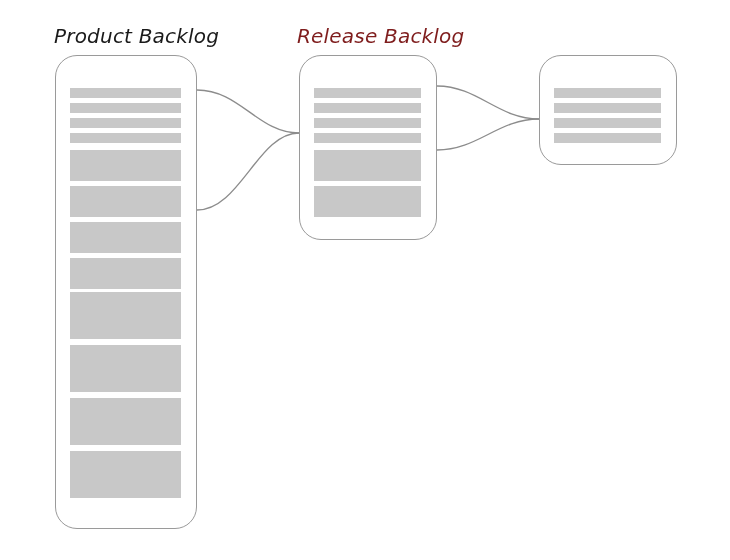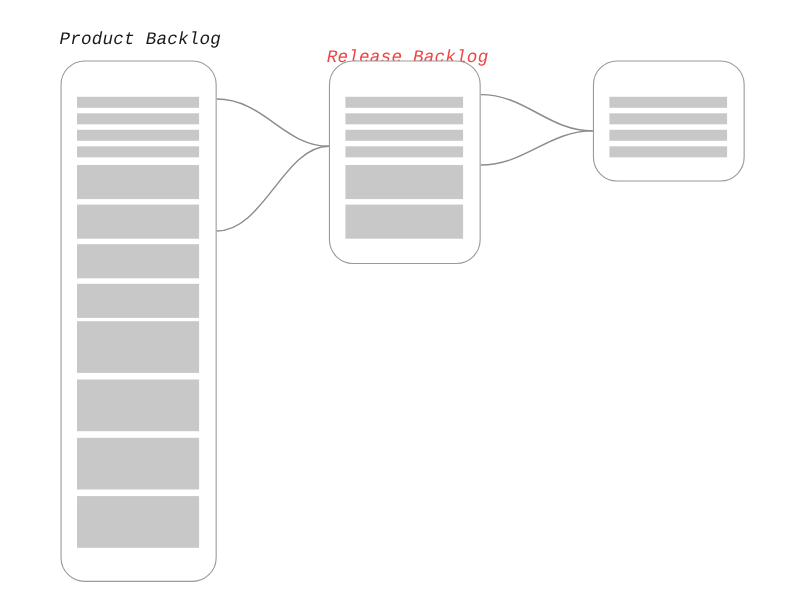--- a/index.html
+++ b/index.html
@@ -13,26 +13,25 @@
   #canvas {
     position: relative;
     width: 730px;
     height: 560px;
     background: #ffffff;
     overflow: hidden;
   }
   .card-title {
     position: absolute;
     font-style: italic;
-    font-size: 16px;
+    font-size: 20px;
     line-height: 24px;
     color: #1a1a1a;
     white-space: nowrap;
     letter-spacing: 0.2px;
-    font-family: Liberation Mono, monospace;
   }
   .card {
     position: absolute;
     box-sizing: border-box;
     background: #ffffff;
     border: 1.3px solid #9a9a9a;
     border-radius: 22px;
   }
   .bar {
     position: absolute;
@@ -75,21 +74,21 @@
         <div class="bar" style="left: 14px; top: 129.7px; width: 111.4px; height: 31px; background: rgb(200, 200, 200);"></div>
         <div class="bar" style="left: 14px; top: 165.7px; width: 111.4px; height: 31px; background: rgb(200, 200, 200);"></div>
         <div class="bar" style="left: 14px; top: 201.7px; width: 111.4px; height: 31px; background: rgb(200, 200, 200);"></div>
         <div class="bar" style="left: 14px; top: 235.7px; width: 111.4px; height: 47px; background: rgb(200, 200, 200);"></div>
         <div class="bar" style="left: 14px; top: 288.7px; width: 111.4px; height: 47px; background: rgb(200, 200, 200);"></div>
         <div class="bar" style="left: 14px; top: 341.7px; width: 111.4px; height: 47px; background: rgb(200, 200, 200);"></div>
         <div class="bar" style="left: 14px; top: 394.7px; width: 111.4px; height: 47px; background: rgb(200, 200, 200);"></div>
       </div>
   </div>
 
-  <div class="card-title" style="left: 297px; top: 24px; color: #ef4444; margin-top: 16px;">Release Backlog</div>
+  <div class="card-title" style="left: 297px; top: 24px; color: #7f1d1d;">Release Backlog</div>
   <div class="card" style="left: 299px; top: 55px; width: 138px; height: 185px; border-color: rgb(154, 154, 154); background: rgb(255, 255, 255);">
     <div class="bars">
         <div class="bar" style="left: 14px; top: 31.7px; width: 107.4px; height: 10px; background: rgb(200, 200, 200);"></div>
         <div class="bar" style="left: 14px; top: 46.7px; width: 107.4px; height: 10px; background: rgb(200, 200, 200);"></div>
         <div class="bar" style="left: 14px; top: 61.7px; width: 107.4px; height: 10px; background: rgb(200, 200, 200);"></div>
         <div class="bar" style="left: 14px; top: 76.7px; width: 107.4px; height: 10px; background: rgb(200, 200, 200);"></div>
         <div class="bar" style="left: 14px; top: 93.7px; width: 107.4px; height: 31px; background: rgb(200, 200, 200);"></div>
         <div class="bar" style="left: 14px; top: 129.7px; width: 107.4px; height: 31px; background: rgb(200, 200, 200);"></div>
       </div>
   </div>

